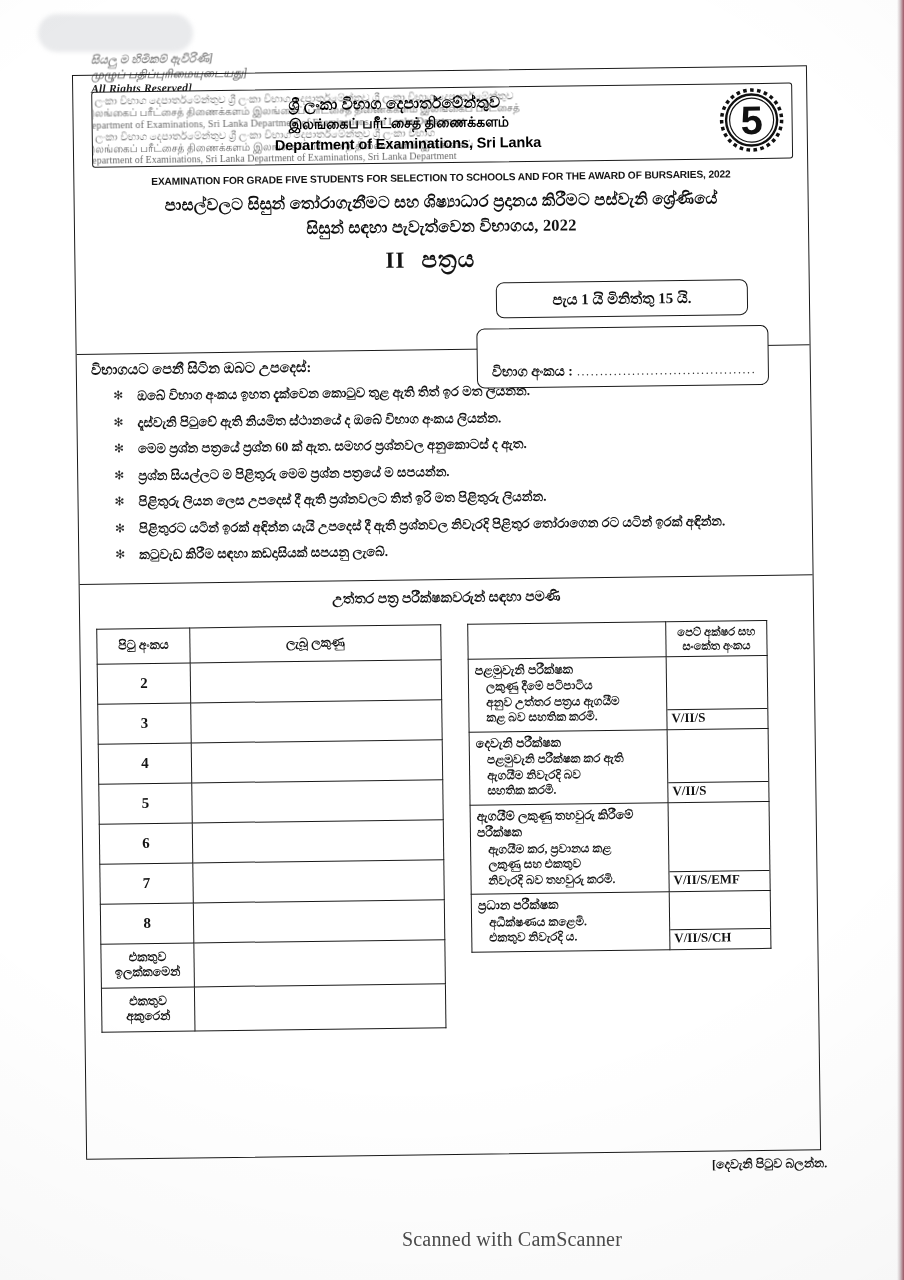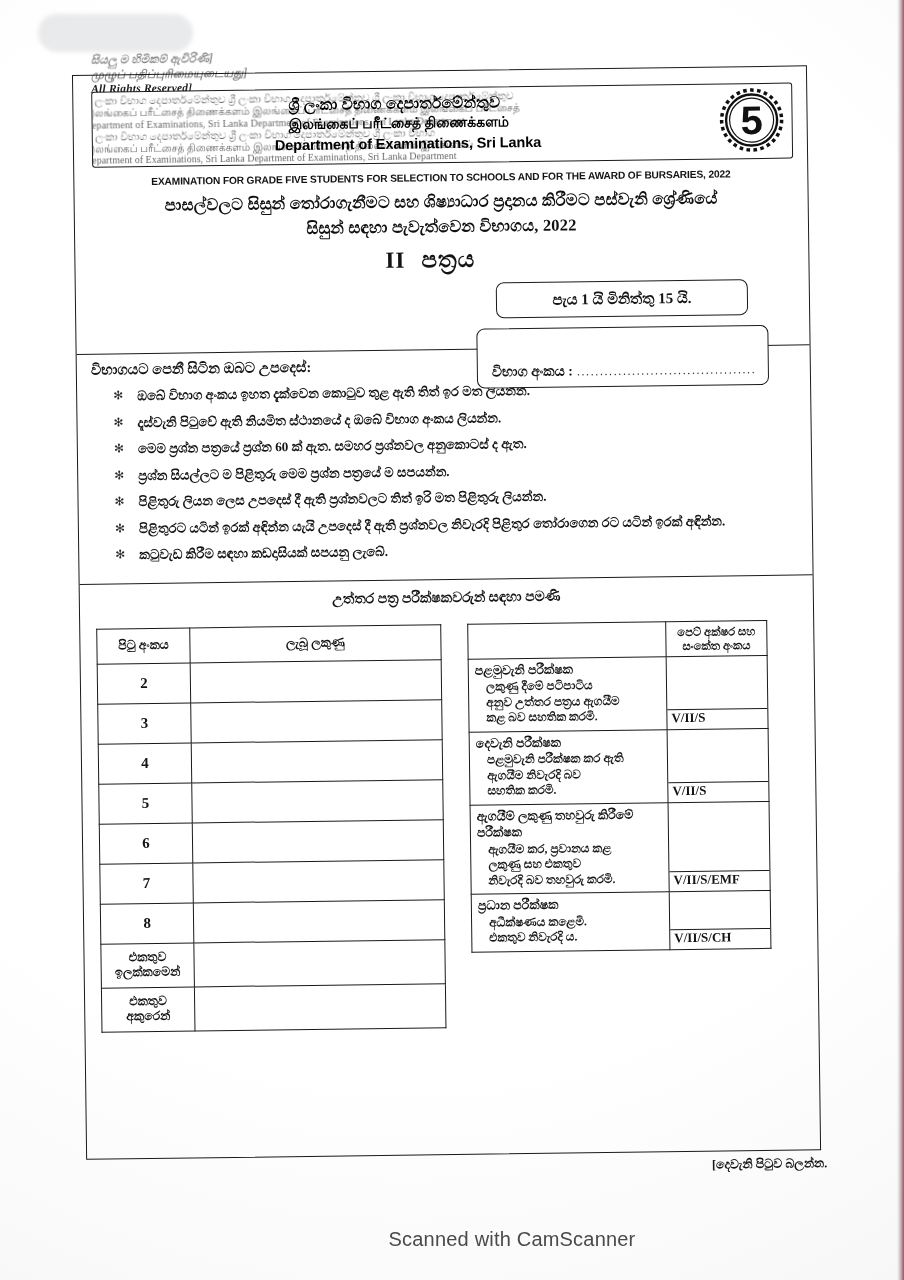--- a/index.html
+++ b/index.html
@@ -372,21 +372,21 @@
   }
 
   
   #camscanner-watermark {
     position: absolute;
     left: 0; top: 1228px;
     width: 904px;
     text-align: center;
     padding-left: 120px;
     box-sizing: border-box;
-    font-family: Liberation Sans, sans-serif;
+    font-family: Liberation Serif, serif;
     font-size: 20px;
     color: #4a4a4a;
     letter-spacing: .2px;
     z-index: 9;
   }
 </style>
 </head>
 <body>
 
 <div id="scan-smudge"></div>

